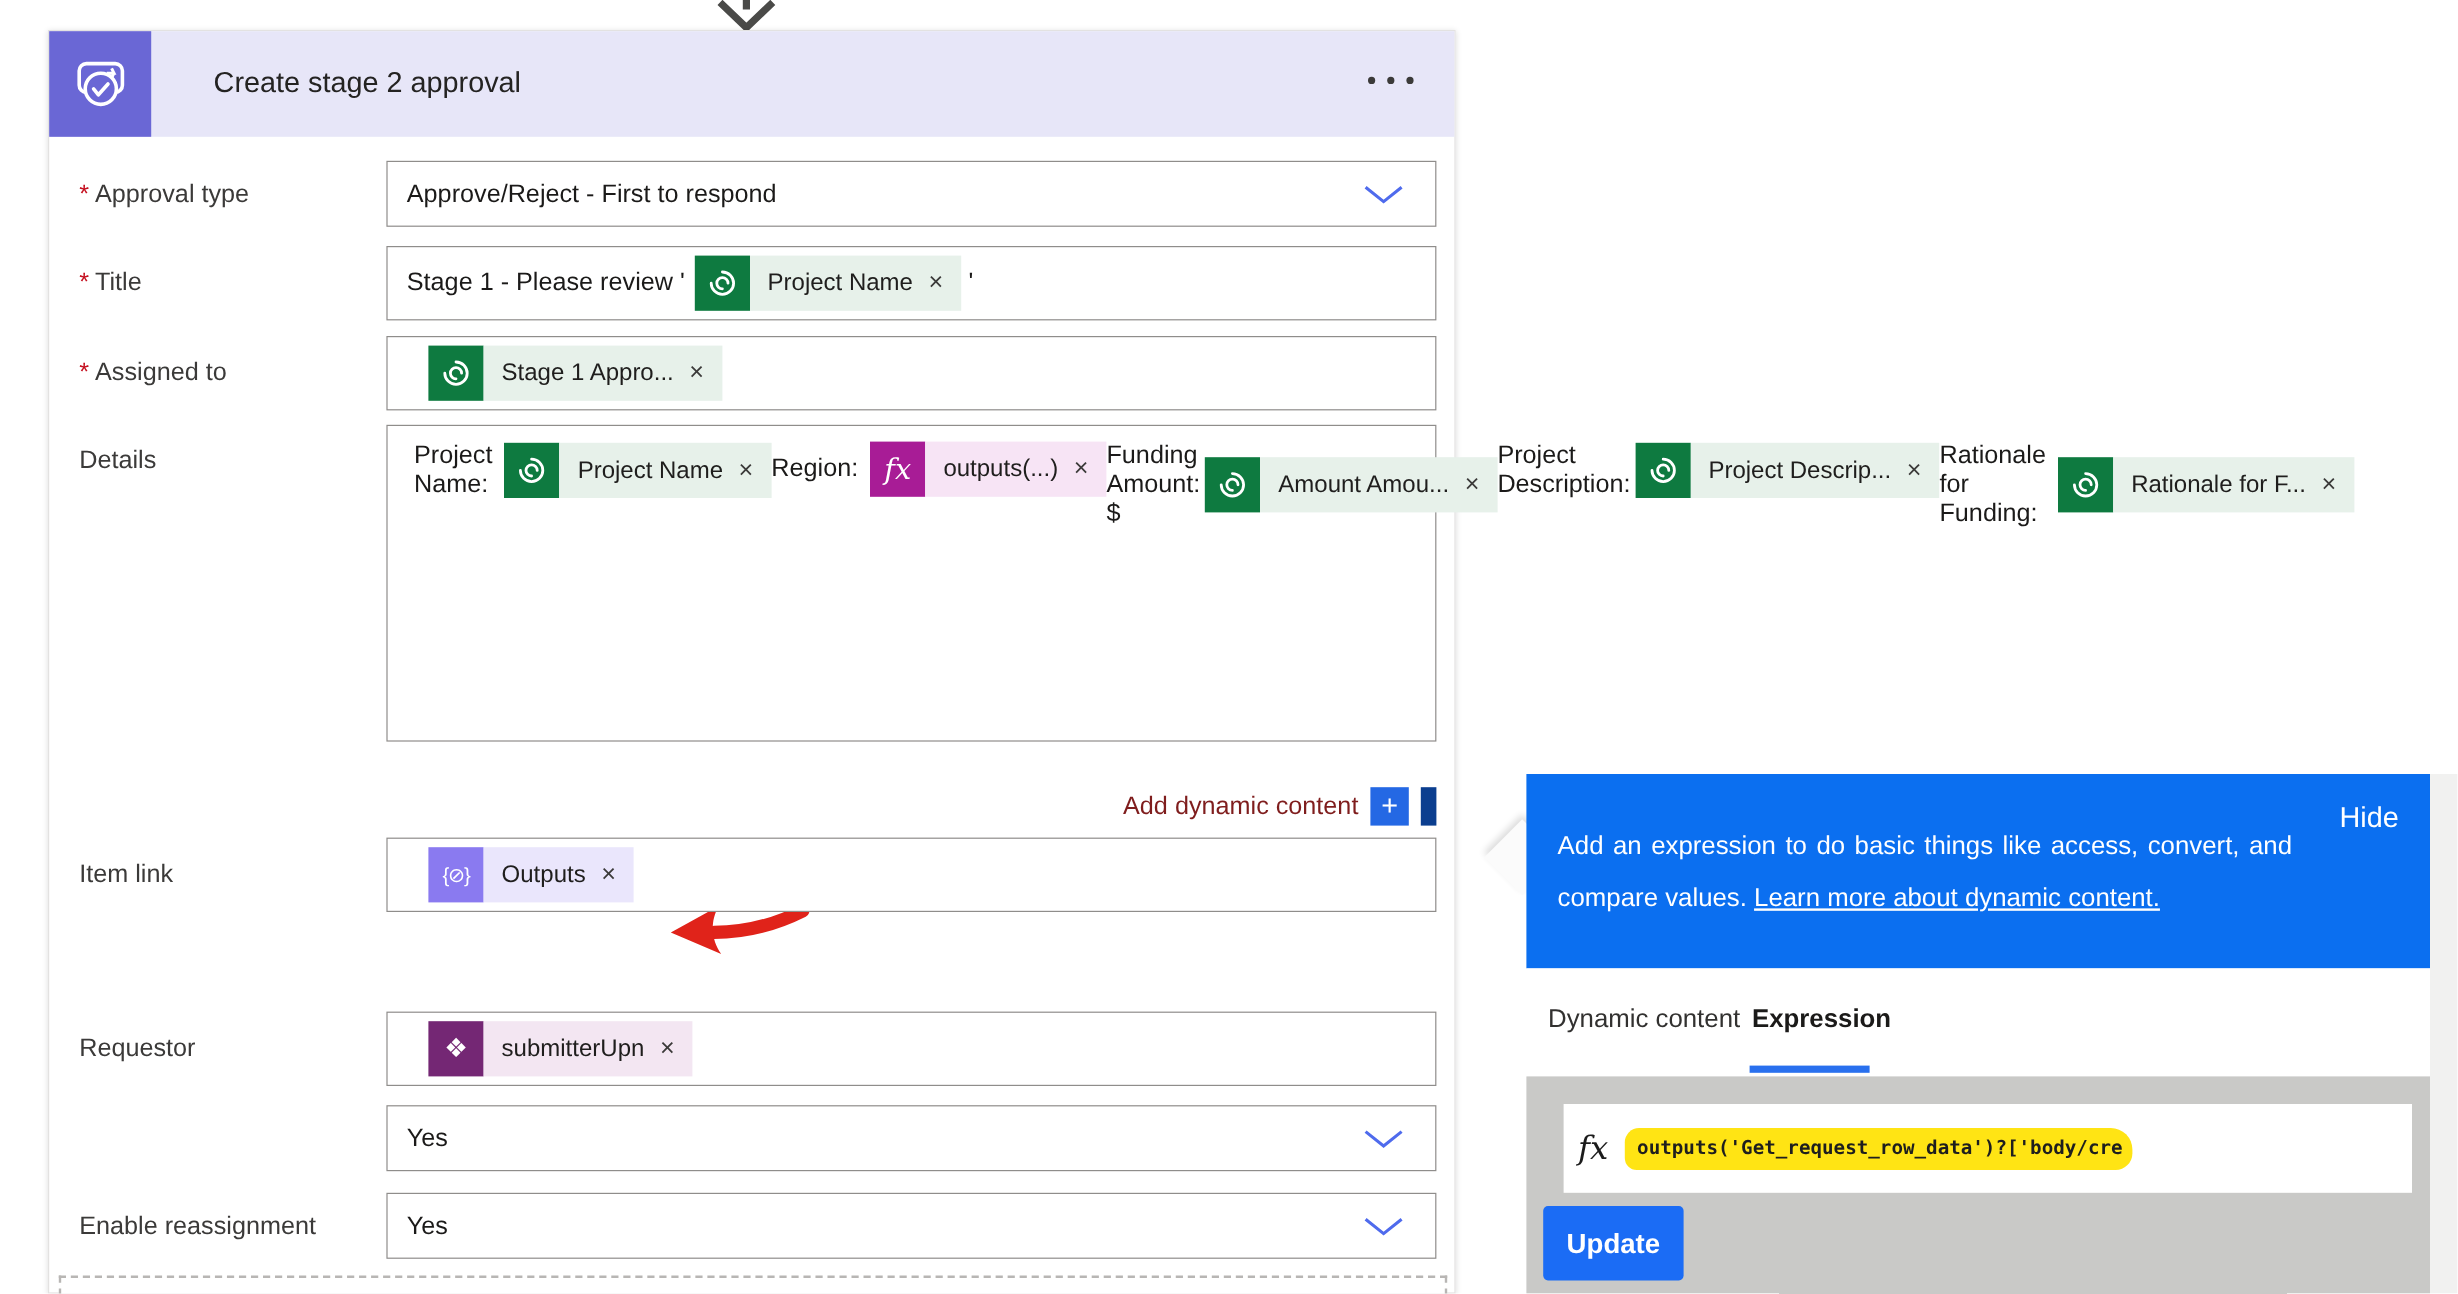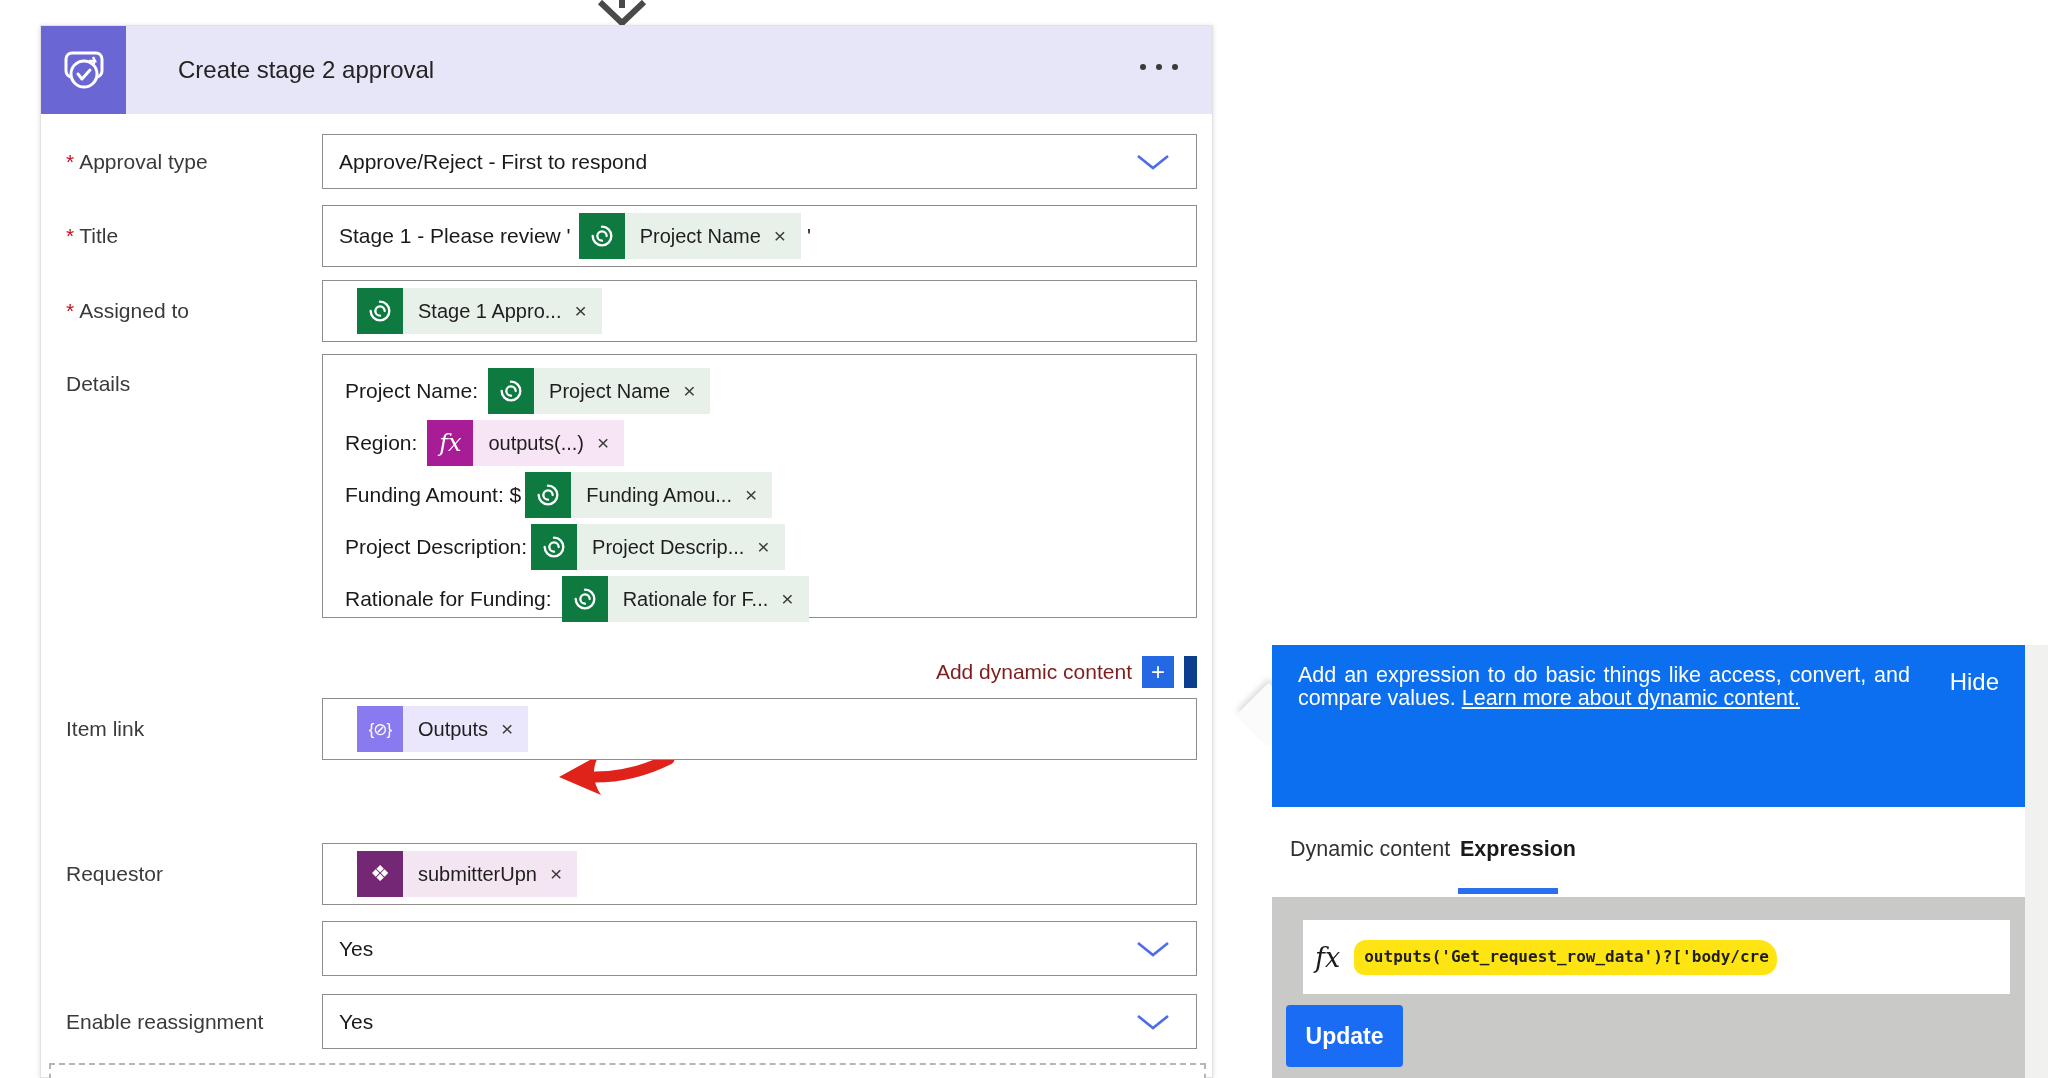--- a/index.html
+++ b/index.html
@@ -41,21 +41,21 @@
   .pill-green .sq { background:#0e7a40; }
   .pill-green .pbody { background:#e7f1ea; }
   .pill-fx .sq { background:#a81c96; font-family:"DejaVu Serif", serif; font-style:italic; font-size:24px; }
   .pill-fx .pbody { background:#f7e4f5; }
   .pill-outputs .sq { background:#8a7af0; font-size:17px; letter-spacing:-1px; }
   .pill-outputs .pbody { background:#eae6fc; }
   .pill-papps .sq { background:#742774; font-size:22px; }
   .pill-papps .pbody { background:#f3e6f2; }
 
   
-  .details-box { flex-direction:column; align-items:flex-start !important; padding:13px 18px 8px 22px; }
+  .details-box { flex-direction:row; align-items:flex-start !important; padding:13px 18px 8px 22px; }
   .dline { display:flex; align-items:center; margin-bottom:6px; font-size:21px; color:#1b1a19; }
   .dline .pill { margin-left:10px; }
   .t-title .pill { margin:0 6px 0 8px; }
 
   .red-arrow { position:absolute; left:512px; top:393px; pointer-events:none; }
 
   
   .add-dyn { position:absolute; left:281px; top:628px; width:875px; height:36px;
              display:flex; justify-content:flex-end; align-items:center; gap:10px; }
   .add-dyn a { color:#7f1d1d; font-size:21px; text-decoration:none; cursor:pointer; }
@@ -65,21 +65,21 @@
 
   .dashed { position:absolute; left:8px; top:1037px; width:1157px; height:70px;
             border:2px dashed #b8b6b4; background:#fff; }
 
   
   .pointer { position:absolute; left:1246px; top:692px; width:45px; height:45px;
              background:#fbfbfb; transform:rotate(45deg);
              box-shadow:-3px -3px 6px rgba(0,0,0,.14); }
   .callout { position:absolute; left:1272px; top:645px; width:753px; height:162px;
              background:#0b6ff0; color:#fff; padding:19px 26px; display:flex; }
-  .callout p { width:612px; font-size:21.5px; line-height:23px; text-align:justify; }
+  .callout p { width:612px; font-size:21.5px; line-height:43px; text-align:justify;margin-top:20px; }
   .callout a { color:#fff; text-decoration:underline; cursor:pointer; }
   .hide-btn { margin-left:auto; font-size:24px; margin-top:4px; cursor:pointer; }
 
   .tabsbar { position:absolute; left:1272px; top:807px; width:753px; height:90px; background:#fff; }
   .tab { position:absolute; top:30px; font-size:21.5px; color:#323130; cursor:pointer; }
   .tab-dc { left:18px; }
   .tab-ex { left:188px; font-weight:bold; color:#1b1a19; }
   .tab-underline { position:absolute; left:186px; bottom:3px; width:100px; height:6px; background:#2970ee; }
 
   .graypanel { position:absolute; left:1272px; top:897px; width:753px; height:181px; background:#c9c9c7; }
@@ -216,21 +216,21 @@
         <div class="dline">
           <span>Funding Amount: $</span>
           <span class="pill pill-green" style="margin-left:4px;">
             <span class="sq">
                 <svg width="28" height="28" viewBox="0 0 24 24">
                   <path d="M12 4c4.4 0 8 3.6 8 8s-3.6 8-8 8-8-3.6-8-8" fill="none" stroke="#fff" stroke-width="2" stroke-linecap="round"></path>
                   <path d="M12 16c-2.2 0-4-1.8-4-4s1.8-4 4-4 4 1.8 4 4" fill="none" stroke="#fff" stroke-width="2" stroke-linecap="round"></path>
                 </svg>
               </span>
             <span class="pbody">
-                <span>Funding Amou...</span>
+                <span>Amount Amou...</span>
                 <span class="x">×</span>
               </span>
           </span>
         </div>
 
         <div class="dline">
           <span>Project Description:</span>
           <span class="pill pill-green" style="margin-left:4px;">
             <span class="sq">
                 <svg width="28" height="28" viewBox="0 0 24 24">

